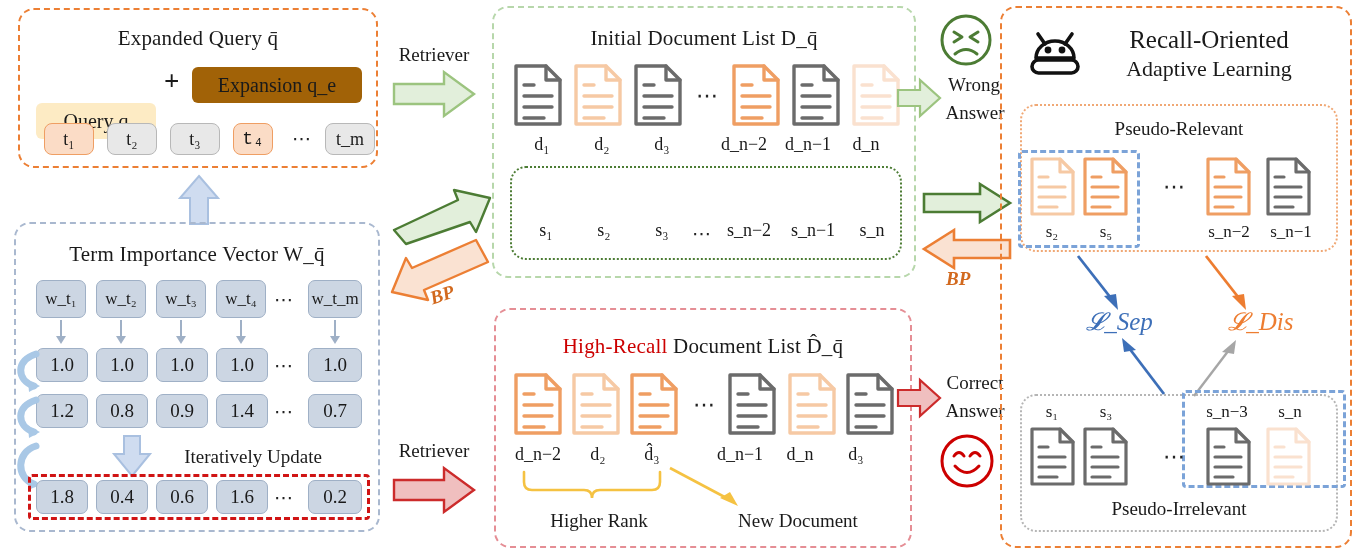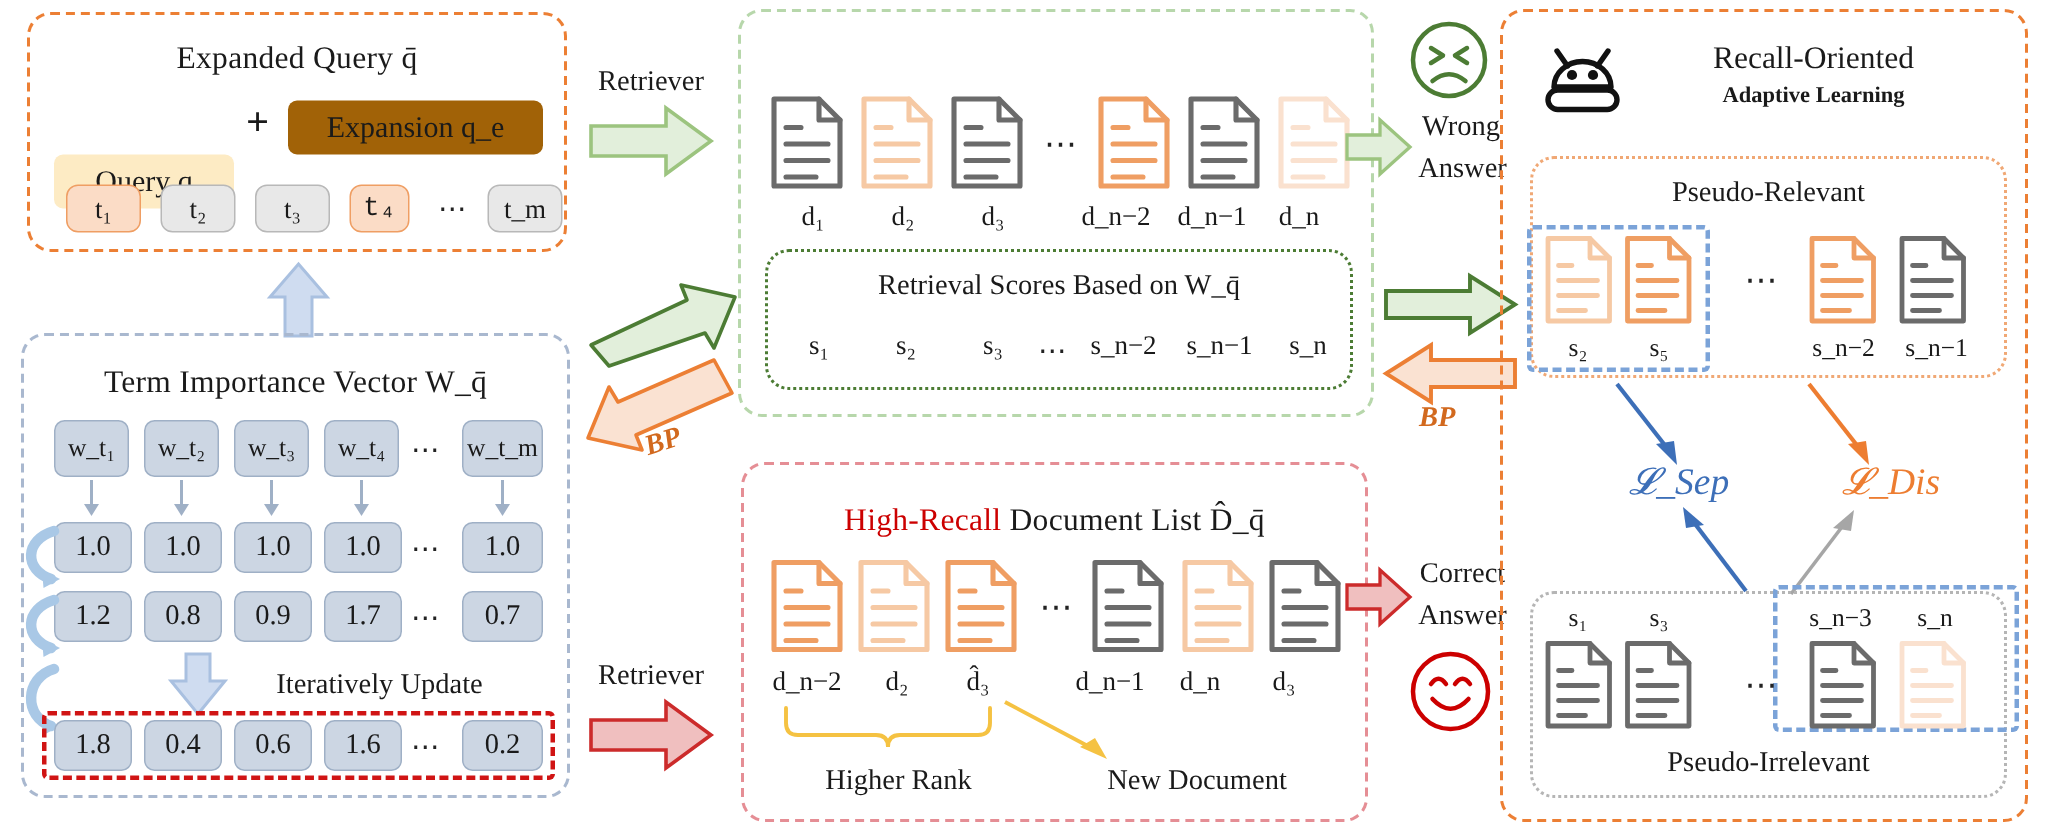--- a/index.html
+++ b/index.html
@@ -106,21 +106,21 @@
     <div class="vcell" style="left:20px;top:124px;width:52px;height:34px;">1.0</div>
     <div class="vcell" style="left:80px;top:124px;width:52px;height:34px;">1.0</div>
     <div class="vcell" style="left:140px;top:124px;width:52px;height:34px;">1.0</div>
     <div class="vcell" style="left:200px;top:124px;width:52px;height:34px;">1.0</div>
     <div class="dots" style="left:258px;top:130px;">⋯</div>
     <div class="vcell" style="left:292px;top:124px;width:54px;height:34px;">1.0</div>
 
     <div class="vcell" style="left:20px;top:170px;width:52px;height:34px;">1.2</div>
     <div class="vcell" style="left:80px;top:170px;width:52px;height:34px;">0.8</div>
     <div class="vcell" style="left:140px;top:170px;width:52px;height:34px;">0.9</div>
-    <div class="vcell" style="left:200px;top:170px;width:52px;height:34px;">1.7</div>
+    <div class="vcell" style="left:200px;top:170px;width:52px;height:34px;">1.4</div>
     <div class="dots" style="left:258px;top:176px;">⋯</div>
     <div class="vcell" style="left:292px;top:170px;width:54px;height:34px;">0.7</div>
 
     <svg style="left:96px;top:210px;" width="40" height="44" viewBox="0 0 40 44">
       <polygon points="20,42 38,20 28,20 28,2 12,2 12,20 2,20" fill="#cfdcf0" stroke="#a9c0e0" stroke-width="2"></polygon>
     </svg>
     <div class="lbl" style="left:142px;top:222px;width:190px;">Iteratively Update</div>
 
     <svg style="left:-4px;top:120px;" width="40" height="160" viewBox="0 0 40 160">
       <g stroke="#a9c8e6" stroke-width="7" fill="none" stroke-linecap="round">
@@ -156,20 +156,21 @@
 
   <svg style="left:390px;top:186px;" width="110" height="60" viewBox="0 0 110 60">
     <polygon points="4,44 68,14 64,4 100,12 86,46 80,36 16,58" fill="#e2efdb" stroke="#4c7c34" stroke-width="2.4" stroke-linejoin="round"></polygon>
   </svg>
   <svg style="left:384px;top:238px;" width="110" height="62" viewBox="0 0 110 62">
     <polygon points="104,14 40,42 44,52 8,44 22,10 28,20 92,-8" transform="translate(0,10)" fill="#fae2d2" stroke="#ec7f34" stroke-width="2.4" stroke-linejoin="round"></polygon>
   </svg>
   <div class="bp" style="left:430px;top:284px;transform:rotate(-18deg);">BP</div>
 
   <div class="panel dashed-green" style="left:492px;top:6px;width:424px;height:272px;">
+    <div class="ttl" style="top:18px;">Initial Document List D_q̄</div>
 
     <svg style="left:18px;top:55px;" width="390" height="65" viewBox="0 0 390 65">
       <g fill="none" stroke-width="3.4" stroke-linejoin="round" stroke-linecap="round">
         <g stroke="#6b6b6b">
             <path d="M4,3 h30 l14,14 v44 h-44 z"></path>
             <path d="M34,3 v14 h14"></path>
             <path d="M12,22 h10 M12,33 h28 M12,44 h28 M12,55 h20"></path>
           </g>
         <g stroke="#f6c9a4">
             <path d="M64,3 h30 l14,14 v44 h-44 z"></path>
@@ -201,21 +202,20 @@
     </svg>
 
     <div class="lbl-s" style="left:22px;top:126px;width:52px;">d₁</div>
     <div class="lbl-s" style="left:82px;top:126px;width:52px;">d₂</div>
     <div class="lbl-s" style="left:142px;top:126px;width:52px;">d₃</div>
     <div class="lbl-s" style="left:218px;top:126px;width:64px;">d_n−2</div>
     <div class="lbl-s" style="left:282px;top:126px;width:64px;">d_n−1</div>
     <div class="lbl-s" style="left:346px;top:126px;width:52px;">d_n</div>
 
     <div class="panel dotted-green" style="left:16px;top:158px;width:392px;height:94px;">
-      <div class="sub-ttl" style="top:12px;">Retrieval Scores Based on W_q̄</div>
       <div class="lbl-s" style="left:10px;top:52px;width:48px;">s₁</div>
       <div class="lbl-s" style="left:68px;top:52px;width:48px;">s₂</div>
       <div class="lbl-s" style="left:126px;top:52px;width:48px;">s₃</div>
       <div class="dots" style="left:180px;top:54px;">⋯</div>
       <div class="lbl-s" style="left:206px;top:52px;width:62px;">s_n−2</div>
       <div class="lbl-s" style="left:270px;top:52px;width:62px;">s_n−1</div>
       <div class="lbl-s" style="left:336px;top:52px;width:48px;">s_n</div>
     </div>
   </div>
 
@@ -311,22 +311,22 @@
   <div class="panel dashed-orange" style="left:1000px;top:6px;width:352px;height:542px;">
 
     <svg style="left:22px;top:14px;" width="62" height="56" viewBox="0 0 62 56">
       <path d="M14,12 L21,22" stroke="#111" stroke-width="3.6" stroke-linecap="round" fill="none"></path>
       <path d="M48,12 L41,22" stroke="#111" stroke-width="3.6" stroke-linecap="round" fill="none"></path>
       <path d="M12,36 a19,17 0 0 1 38,0 z" fill="none" stroke="#111" stroke-width="3.6" stroke-linejoin="round"></path>
       <circle cx="24" cy="28" r="3.4" fill="#111"></circle>
       <circle cx="38" cy="28" r="3.4" fill="#111"></circle>
       <rect x="8" y="38" width="46" height="13" rx="6.5" fill="none" stroke="#111" stroke-width="3.6"></rect>
     </svg>
-    <div class="lbl" style="left:92px;top:18px;width:230px;font-size:21px;">Recall-Oriented</div>
-    <div class="lbl" style="left:92px;top:48px;width:230px;font-size:15px;font-weight:bold;">Adaptive Learning</div>
+    <div class="lbl" style="left:92px;top:18px;width:230px;font-size:25px;">Recall-Oriented</div>
+    <div class="lbl" style="left:92px;top:48px;width:230px;font-size:22px;">Adaptive Learning</div>
 
     <div class="panel dotted-orange" style="left:18px;top:96px;width:318px;height:148px;">
       <div class="sub-ttl" style="top:12px;">Pseudo-Relevant</div>
 
       <div class="panel dashed-bluebox" style="left:-4px;top:44px;width:122px;height:98px;border-radius:4px;"></div>
 
       <svg style="left:6px;top:50px;" width="300" height="62" viewBox="0 0 300 62">
         <g fill="none" stroke-width="3.2" stroke-linejoin="round" stroke-linecap="round">
           <g stroke="#f6c9a4">
               <path d="M4,3 h28 l13,13 v42 h-41 z"></path>

